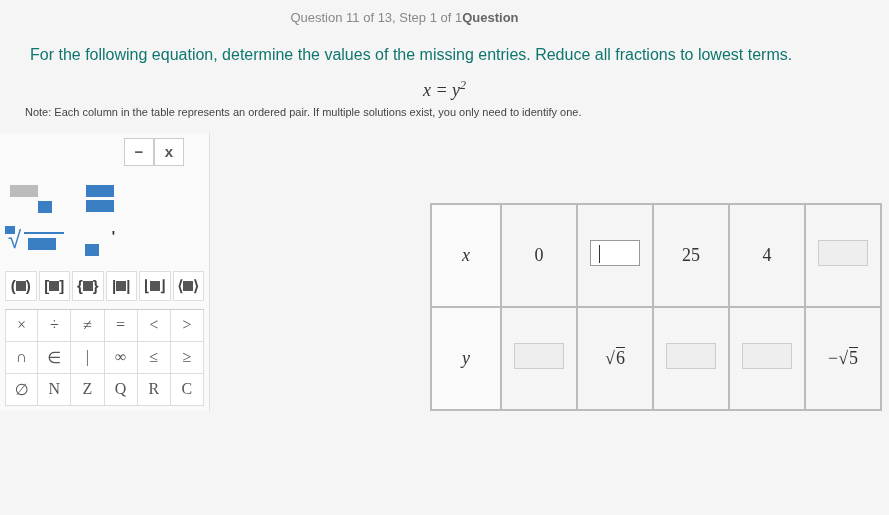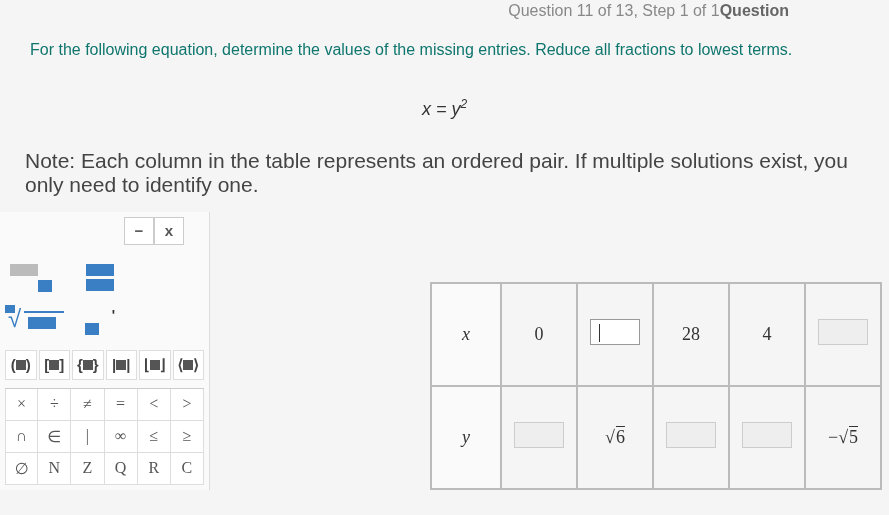--- a/index.html
+++ b/index.html
@@ -6,48 +6,49 @@
     body {
       font-family: Arial, sans-serif;
       background: #f5f5f5;
       width: 889px;
       height: 515px;
       overflow: hidden;
       color: #555;
     }
     .header {
       display: flex;
-      justify-content: flex-end;
+      justify-content: center;
       padding: 2px 20px;
       color: #888;
-      font-size: 16px;
+      font-size: 13px;
+      margin-top: 8px;
     }
     .correct {
       color: #666;
       font-weight: bold;
       margin-right: 80px;
     }
     .instructions {
       padding: 15px 30px 10px 30px;
       font-size: 16px;
       color: #0f766e;
       line-height: 1.6;
     }
     .equation {
       text-align: center;
       font-style: italic;
-      font-family: Liberation Sans, sans-serif;
+      font-family: Liberation Serif, serif;
       font-size: 18px;
-      margin: 24px 0;
+      margin: 0 0;
       color: #333;
     }
     .equation sup { font-size: 12px; }
     .note {
       padding: 5px 25px 15px 25px;
-      font-size: 21px;
+      font-size: 11px;
       color: #444;
     }
     .main {
       display: flex;
       gap: 20px;
     }
     .keypad {
       width: 210px;
       background: #fafafa;
       border-right: 1px solid #ddd;
@@ -279,21 +280,21 @@
       </div>
     </div>
   </div>
 
   <table class="answer-table">
     <tbody>
         <tr>
       <td class="hdr">x</td>
       <td>0</td>
       <td><span class="input-cell active"></span></td>
-      <td>28</td>
+      <td>25</td>
       <td>4</td>
       <td><span class="input-cell"></span></td>
     </tr>
     <tr>
       <td class="hdr">y</td>
       <td><span class="input-cell"></span></td>
       <td><span class="sqrt-val">√<span class="rad">6</span></span></td>
       <td><span class="input-cell"></span></td>
       <td><span class="input-cell"></span></td>
       <td><span class="sqrt-val">−√<span class="rad">5</span></span></td>

